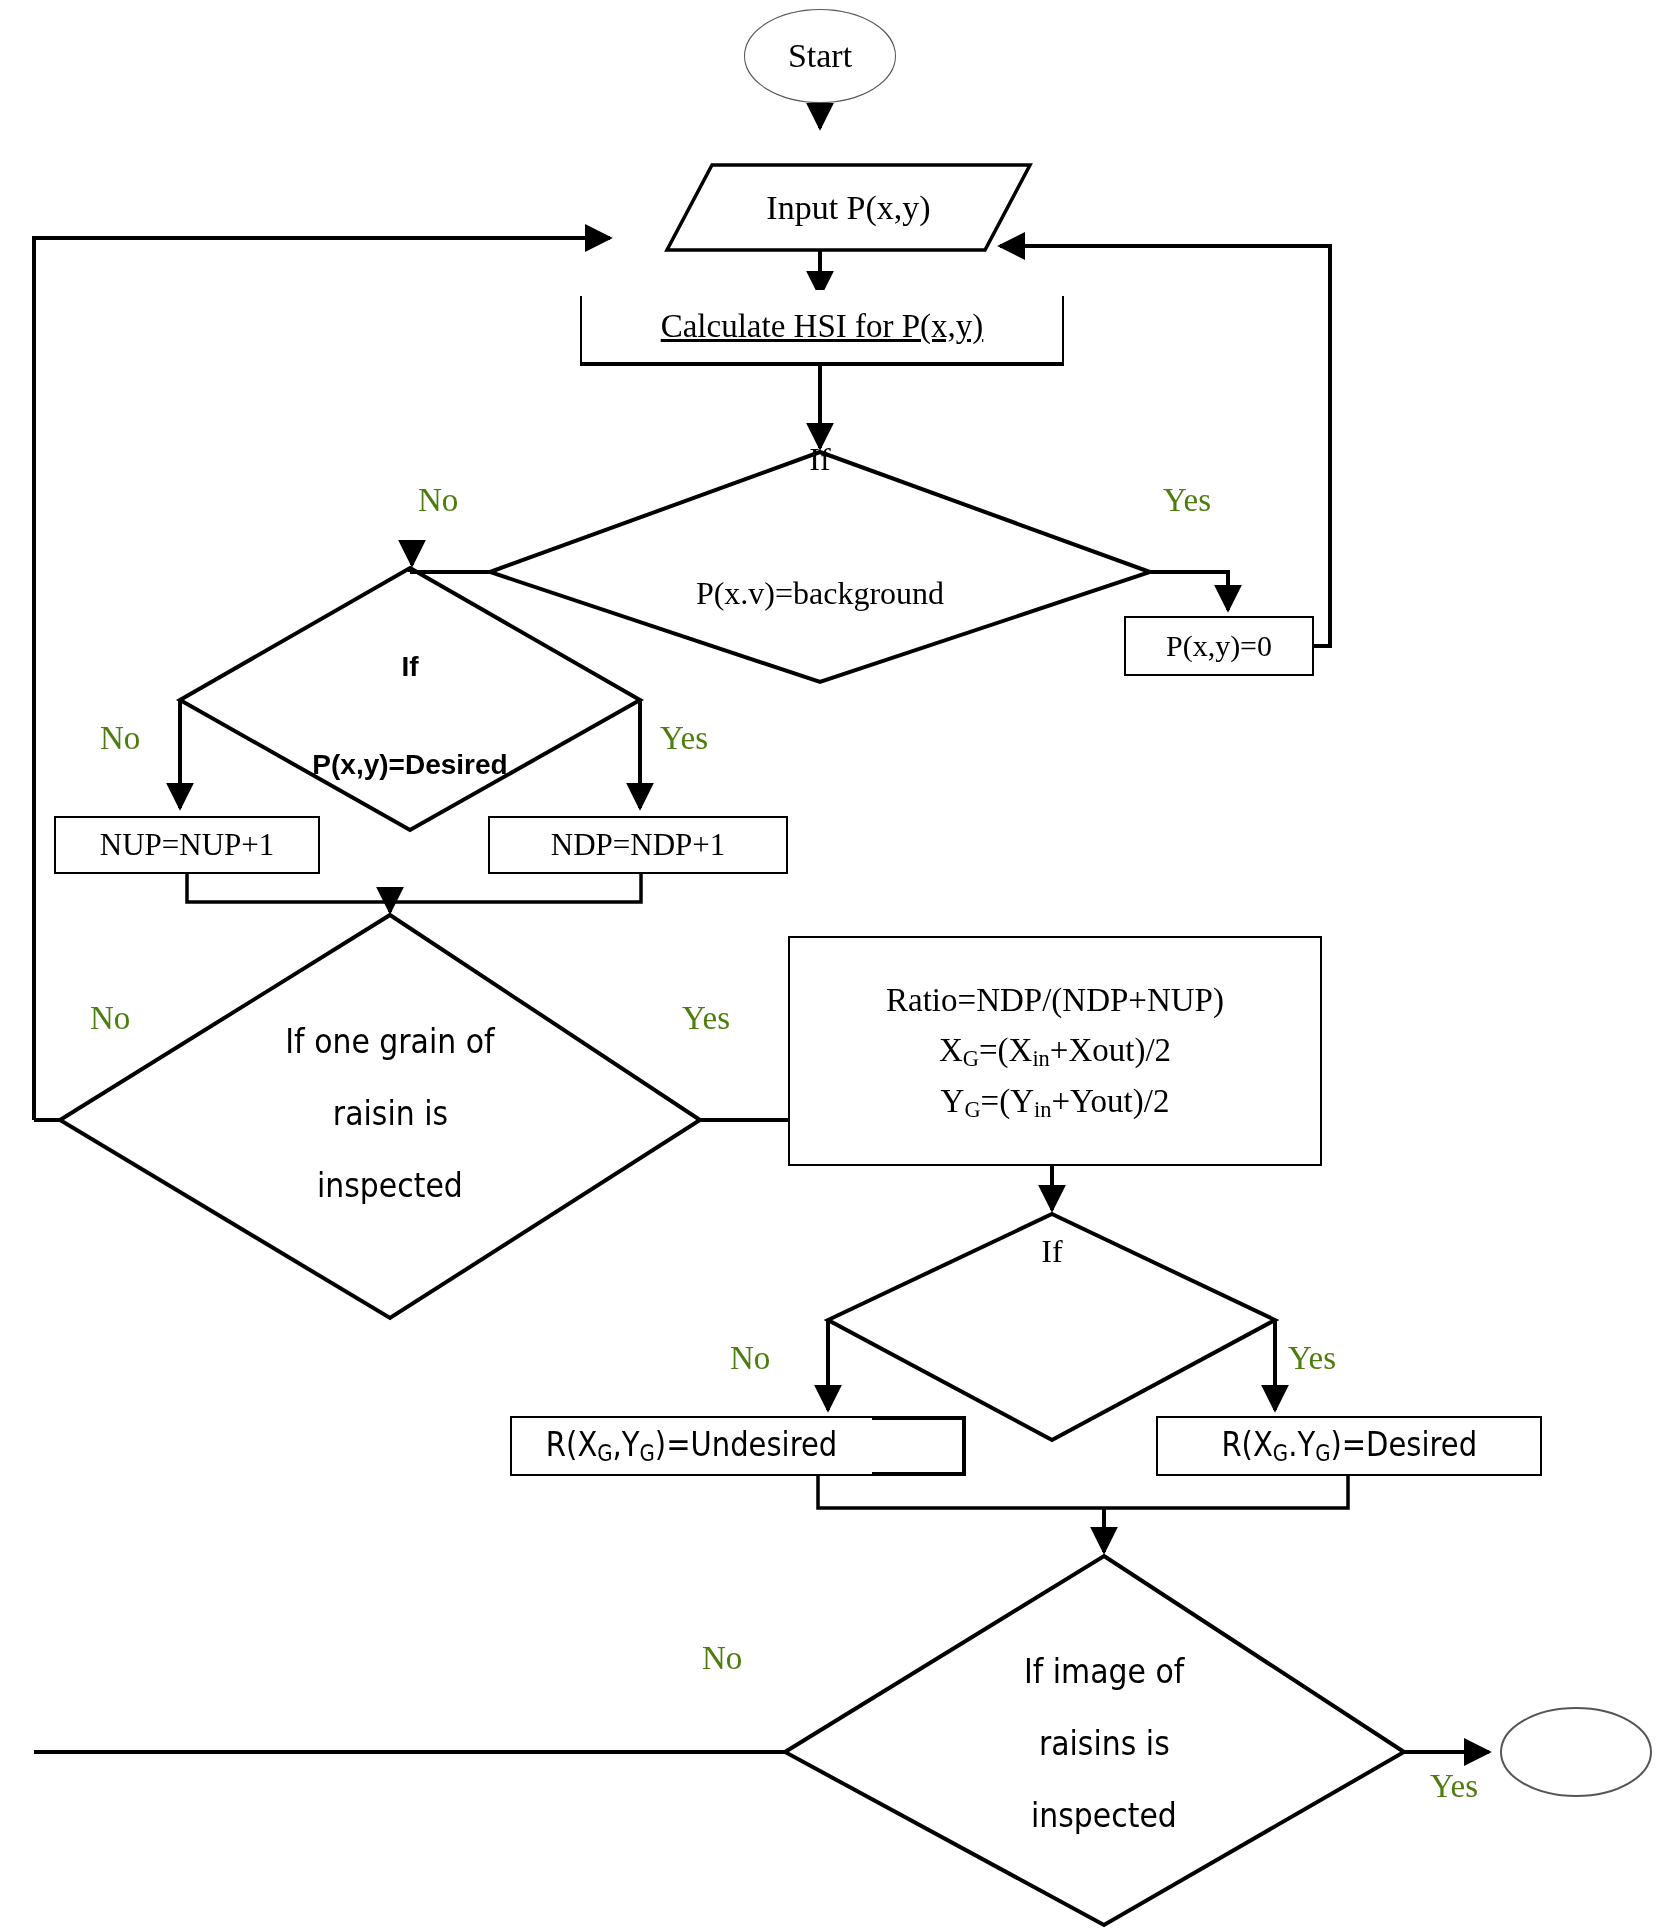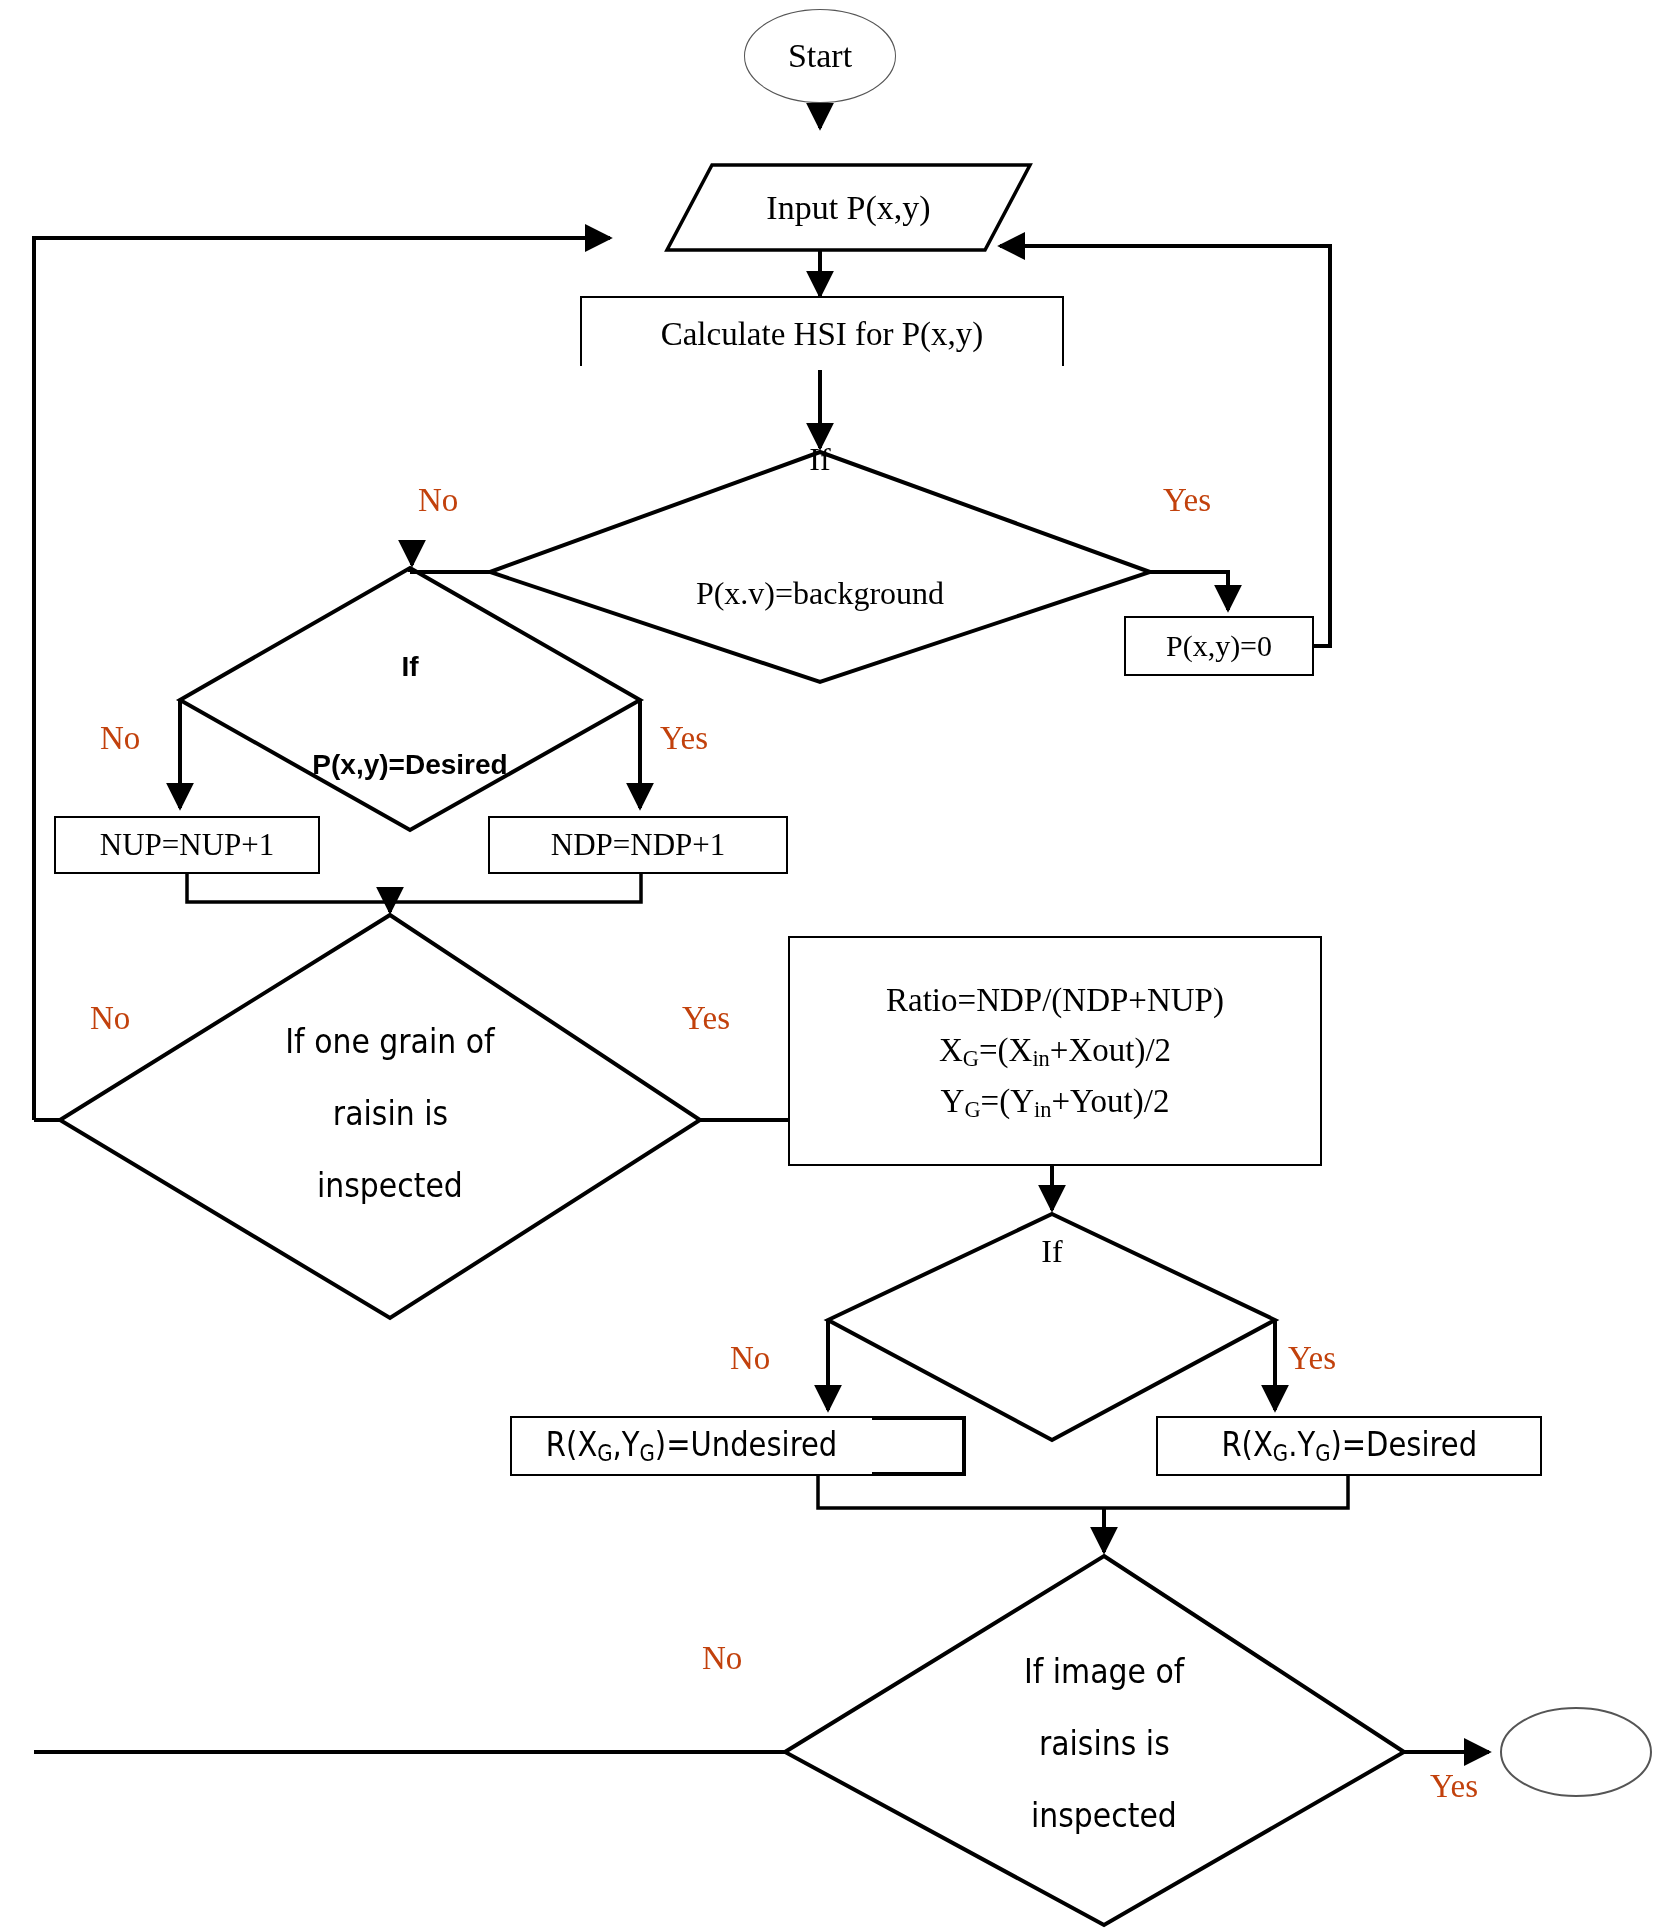--- a/index.html
+++ b/index.html
@@ -20,21 +20,21 @@
 
   
   .io{background:transparent;}
   .io .txt{font-size:34px;position:relative;z-index:2;}
 
   
   .diamond{background:transparent;pointer-events:none;}
   .diamond .txt{font-size:32px;line-height:1.05;}
 
   
-  .lbl{position:absolute;font-size:33px;color:#c2410c;white-space:nowrap;}
+  .lbl{position:absolute;font-size:33px;color:#4d7c0f;white-space:nowrap;}
 
   .serif{font-family:"Liberation Serif",serif;}
   .sans-b{font-family:"Liberation Sans",sans-serif;font-weight:bold;}
   .sans-c{font-family:"DejaVu Sans",sans-serif;font-weight:400;
           transform:scaleX(.88);transform-origin:center;}
 
   sub{font-size:.68em;vertical-align:-.22em;}
   .ratio-lines{font-size:33px;line-height:1.52;white-space:nowrap;}
 </style>
 </head>
@@ -122,21 +122,21 @@
   </svg>
 
   <div class="node term" style="left:745px;top:10px;width:150px;height:92px;border:none;">
     <span class="serif">Start</span>
   </div>
 
   <div class="node io" style="left:667px;top:165px;width:363px;height:85px;">
     <span class="txt serif">Input P(x,y)</span>
   </div>
 
-  <div class="node proc" style="left:582px;top:298px;width:480px;height:72px;border:none;">
+  <div class="node proc" style="left:582px;top:290px;width:480px;height:72px;border:none;text-decoration:underline;">
     <span class="txt serif">Calculate HSI for P(x,y)</span>
   </div>
 
   <div class="node diamond" style="left:640px;top:430px;width:360px;height:60px;">
     <span class="txt serif">If</span>
   </div>
   <div class="node diamond" style="left:600px;top:565px;width:440px;height:58px;">
     <span class="txt serif">P(x.v)=background</span>
   </div>
 

